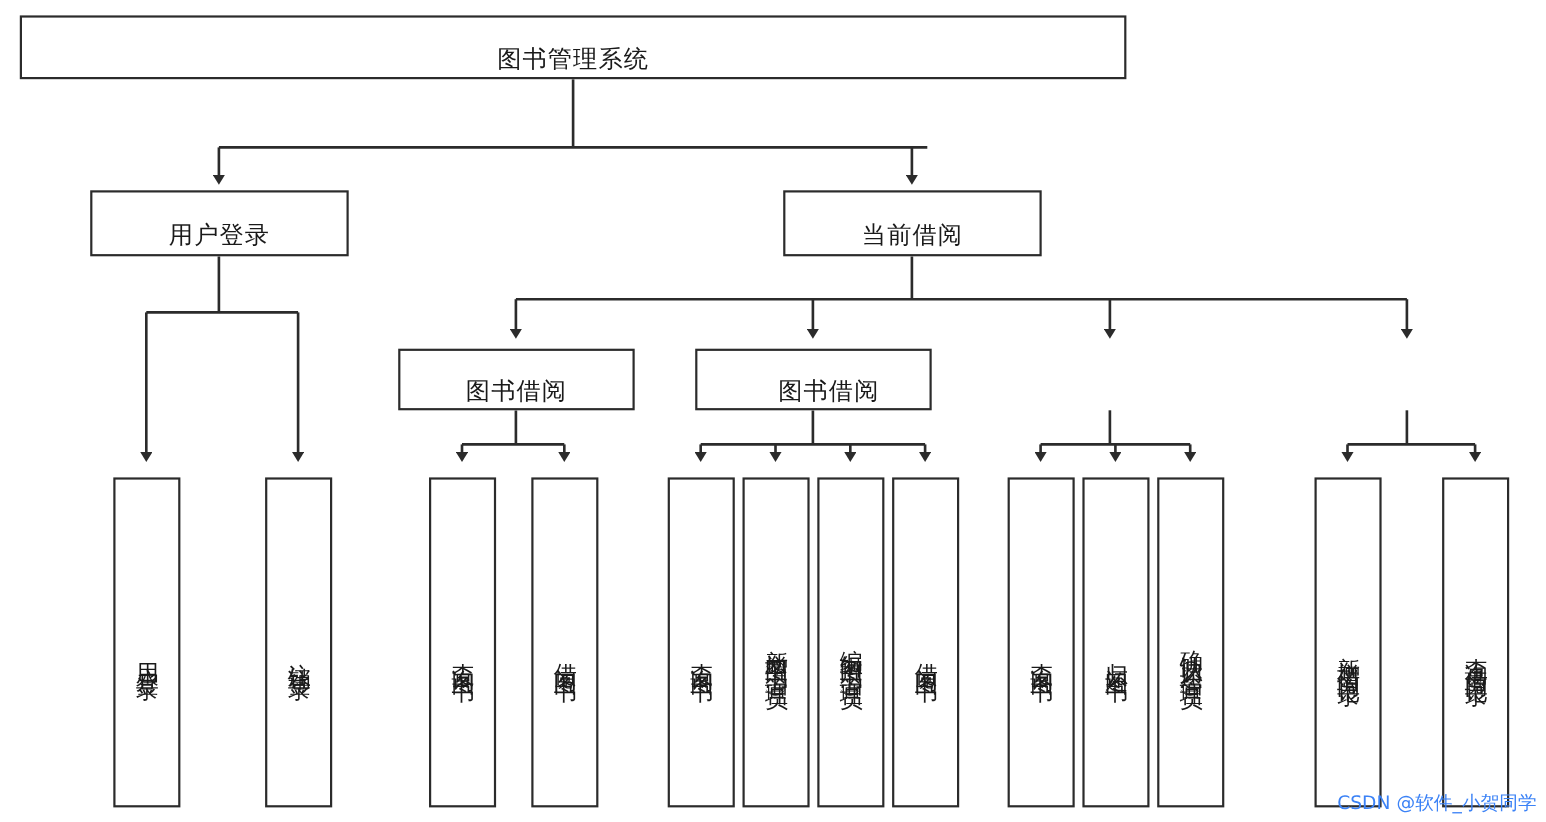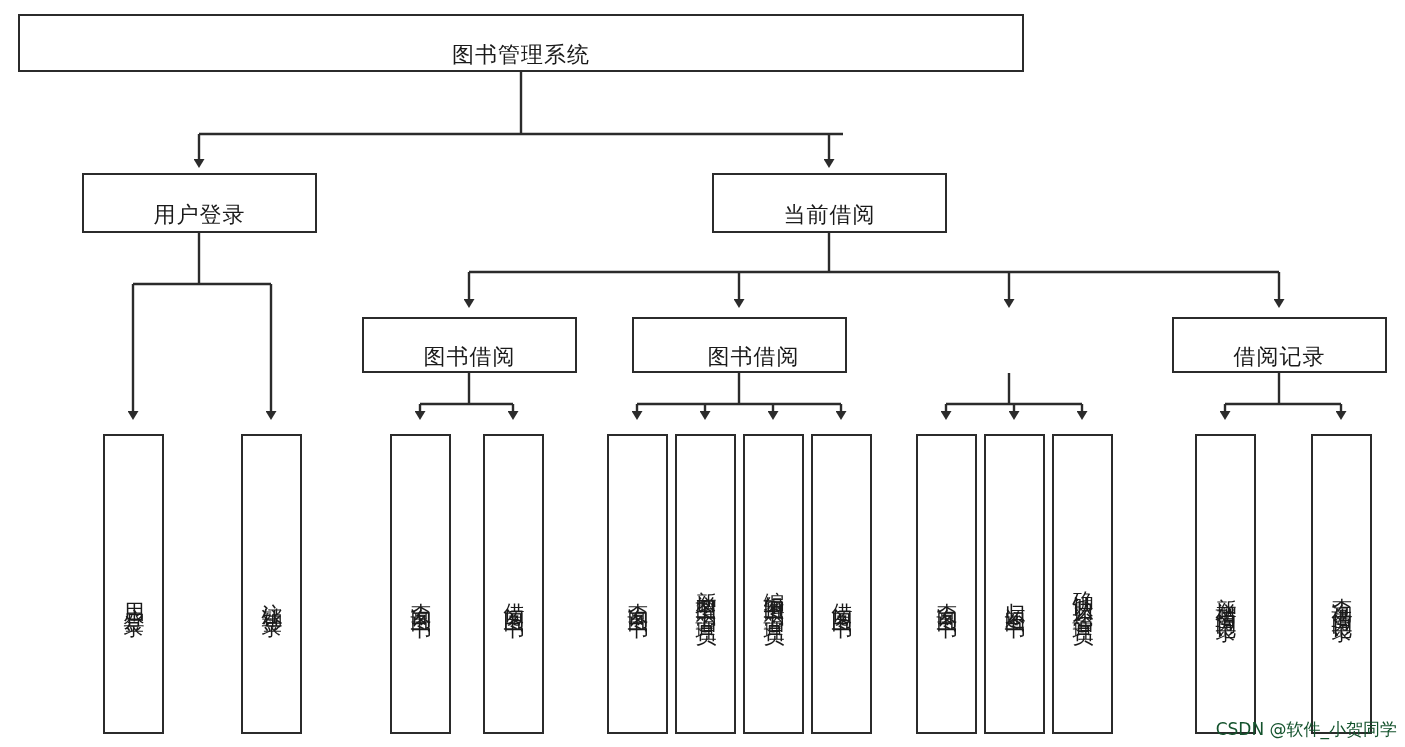--- a/index.html
+++ b/index.html
@@ -56,21 +56,21 @@
     font-size: 21px;
     letter-spacing: 5px;
     line-height: 1;
     white-space: nowrap;
   }
   #watermark {
     position: absolute;
     right: 8px;
     bottom: 6px;
     font-size: 17px;
-    color: #14532d;
+    color: #3b82f6;
     white-space: nowrap;
     z-index: 5;
     font-family: "DejaVu Sans", "Liberation Sans", sans-serif;
   }
 </style>
 </head>
 <body>
 
 <div id="canvas">
 
@@ -134,23 +134,20 @@
   <div class="node horiz" style="left:712px; top:173px; width:235px; height:60px;">
     <span class="lbl">当前借阅</span>
   </div>
 
   <div class="node horiz" style="left:362px; top:317px; width:215px; height:56px;">
     <span class="lbl">图书借阅</span>
   </div>
   <div class="node horiz" style="left:632px; top:317px; width:215px; height:56px;padding-left:28px;">
     <span class="lbl">图书借阅</span>
   </div>
-  <div class="node horiz" style="left:1172px; top:317px; width:215px; height:56px;">
-    <span class="lbl">借阅记录</span>
-  </div>
 
   <div class="node vert" style="left:103px; top:434px; width:61px; height:300px;">
     <span class="lbl">用户登录</span>
   </div>
   <div class="node vert" style="left:241px; top:434px; width:61px; height:300px;">
     <span class="lbl">注销登录</span>
   </div>
 
   <div class="node vert" style="left:390px; top:434px; width:61px; height:300px;">
     <span class="lbl">查询图书</span>

